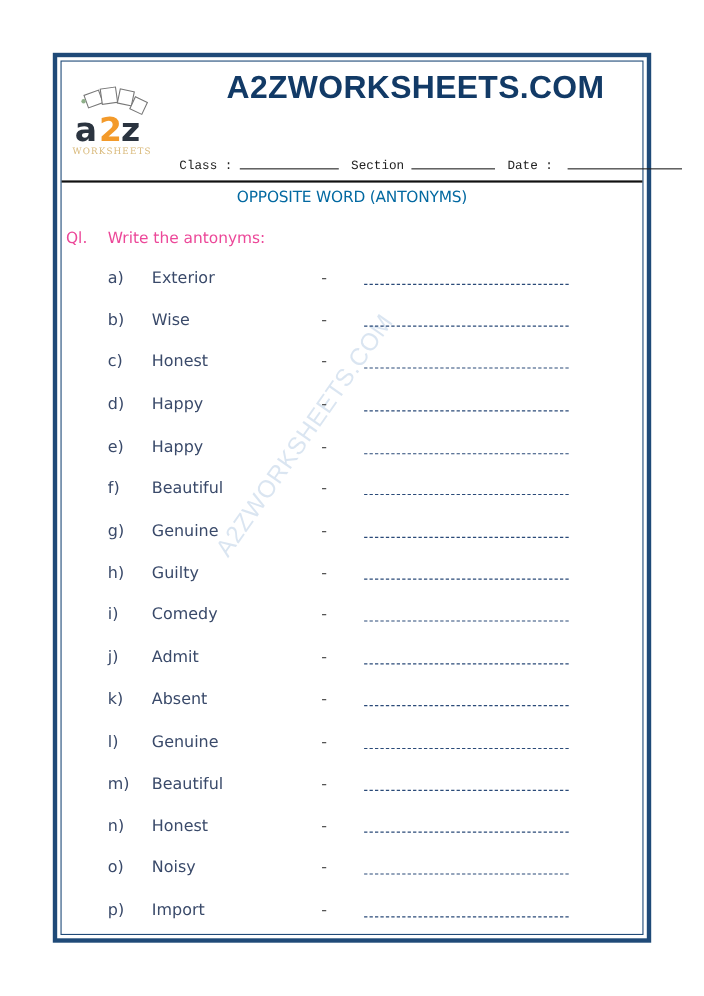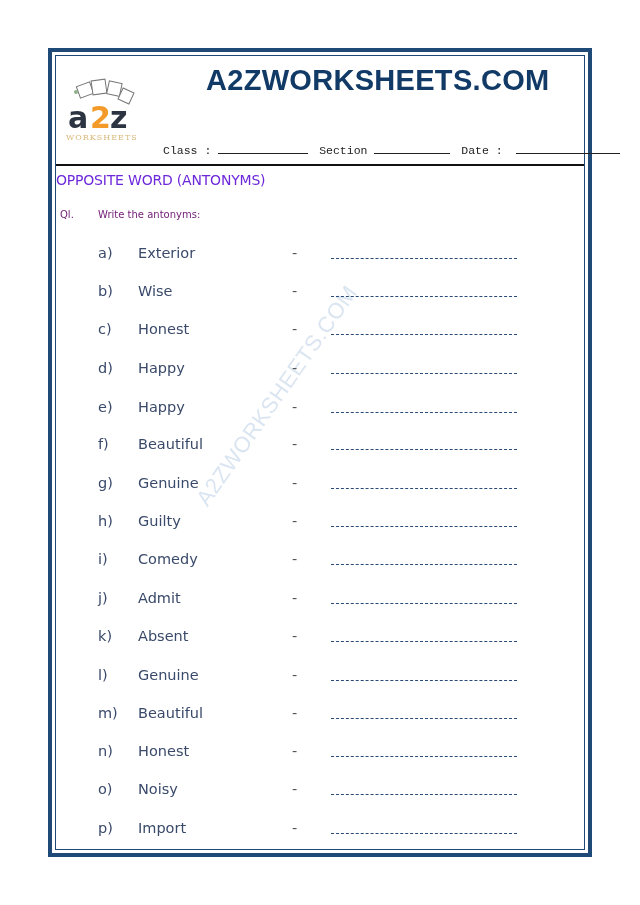--- a/index.html
+++ b/index.html
@@ -11,23 +11,23 @@
              border: 1px solid #1f4a78; }
     .header { position: absolute; left: 0; top: 0; right: 0; height: 108px;
               border-bottom: 2px solid #111; }
     .site-title { position: absolute; left: 150px; top: 8px; font-family: "Liberation Sans", sans-serif;
                   font-weight: bold; font-size: 29px; color: #123a66; letter-spacing: 0.3px; }
     .logo { position: absolute; left: 8px; top: 22px; width: 80px; height: 66px; }
     .field-row { position: absolute; left: 107px; font-family: "DejaVu Sans", sans-serif;
                  font-size: 11.5px; color: #222; white-space: nowrap; }
     .field-row .lbl { display: inline-block; }
     .blank { display: inline-block; border-bottom: 1px solid #222; height: 12px; vertical-align: baseline; }
-    .title { position: absolute; left: 0; right: 0; top: 116px; 
-             font-family: "DejaVu Sans", sans-serif; font-size: 14px; color: #6d28d9; letter-spacing: -0.2px; }
-    .question { position: absolute; left: 4px; top: 153px; font-size: 10px; color: #701a75; white-space: nowrap; }
+    .title { position: absolute; left: 0; right: 0; top: 116px; text-align: center;
+             font-family: "DejaVu Sans", sans-serif; font-size: 14px; color: #0369a1; letter-spacing: -0.2px; }
+    .question { position: absolute; left: 4px; top: 153px; font-size: 14px; color: #ec4899; white-space: nowrap; }
     .question .qnum { display: inline-block; width: 38px; }
     .item { position: absolute; left: 0; height: 20px; font-size: 14.5px; color: #3a4a6a; }
     .item .letter { position: absolute; left: 42px; top: 0; }
     .item .word { position: absolute; left: 82px; top: 0; white-space: nowrap; }
     .item .dash { position: absolute; left: 236px; top: 0; color: #555; }
     .item .line { position: absolute; left: 275px; top: 13px; width: 186px;
                   border-bottom: 1px dashed #2a4a78; }
     .watermark { position: absolute; left: 135px; top: 440px; transform: rotate(-55deg);
                  transform-origin: left top; font-family: "Liberation Sans", sans-serif;
                  font-size: 22px; color: rgba(150,180,215,0.35); white-space: nowrap; letter-spacing: 0.5px; }

